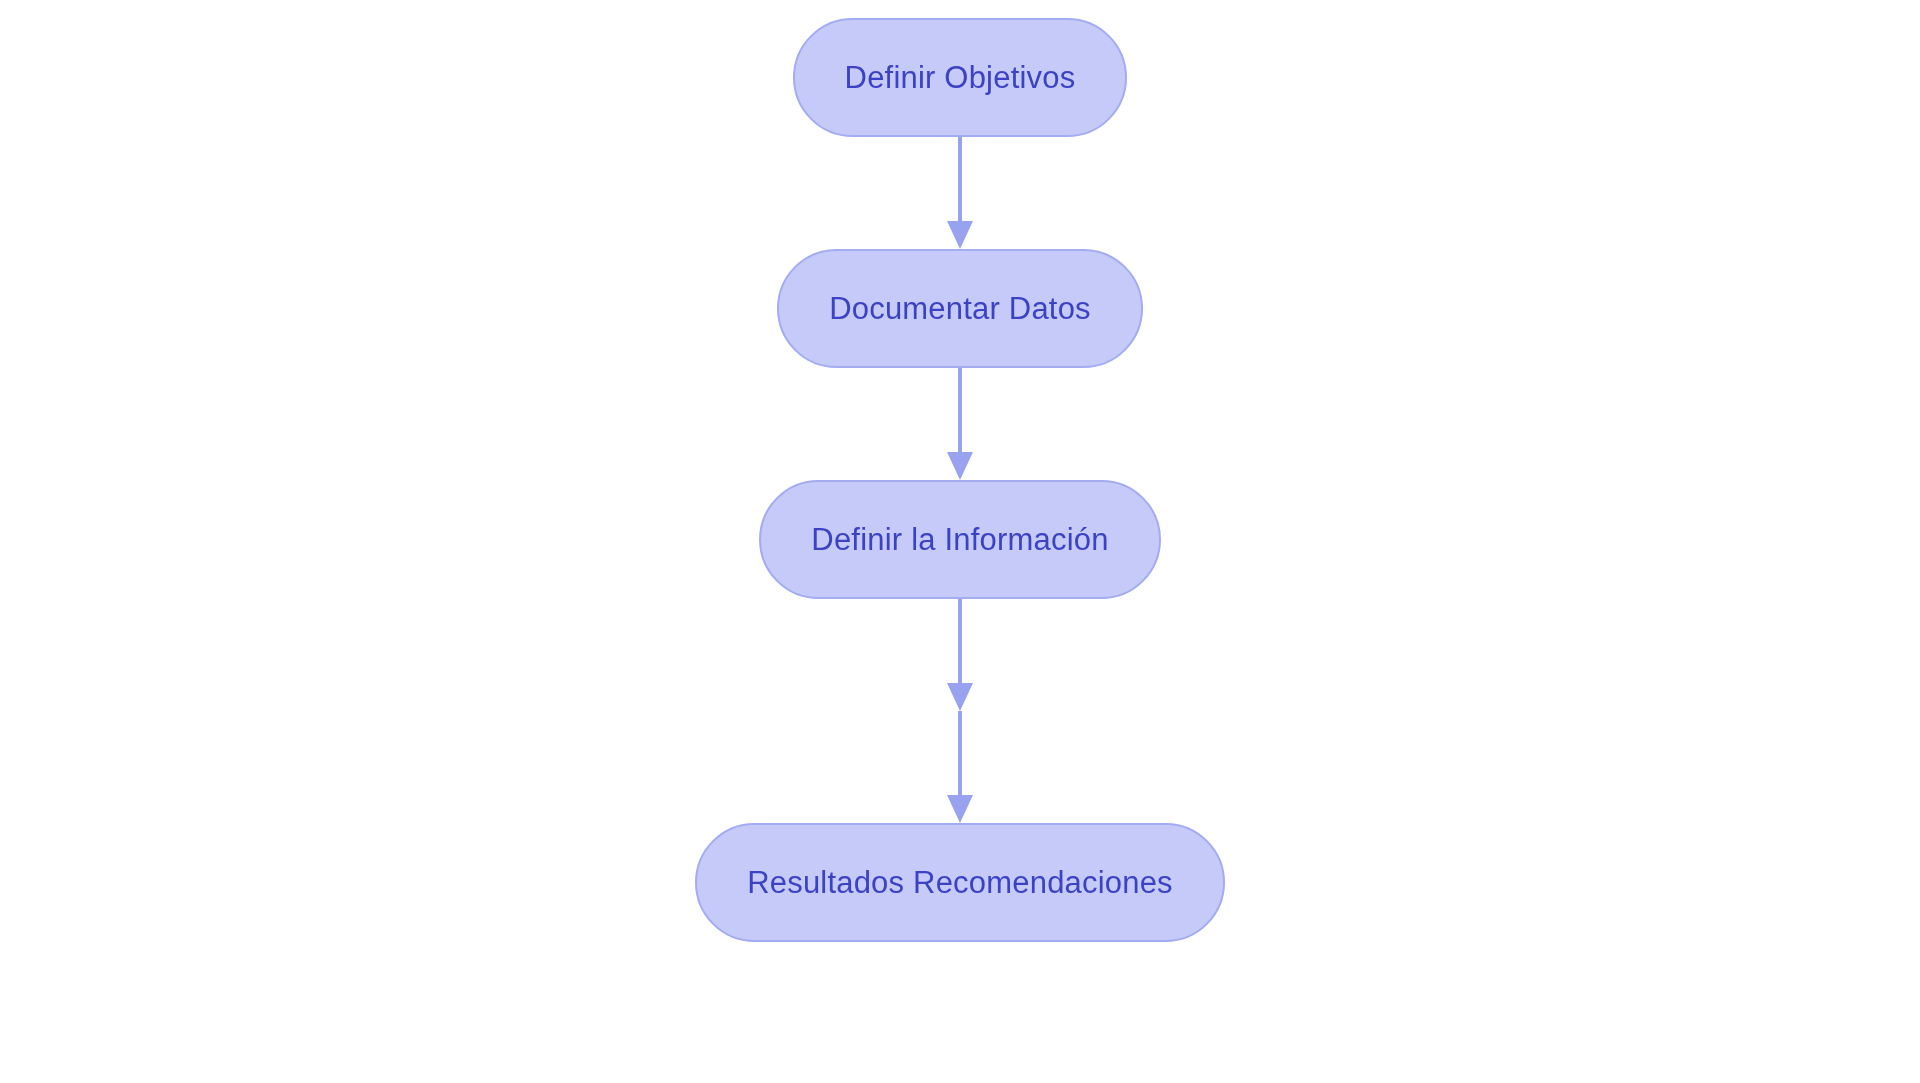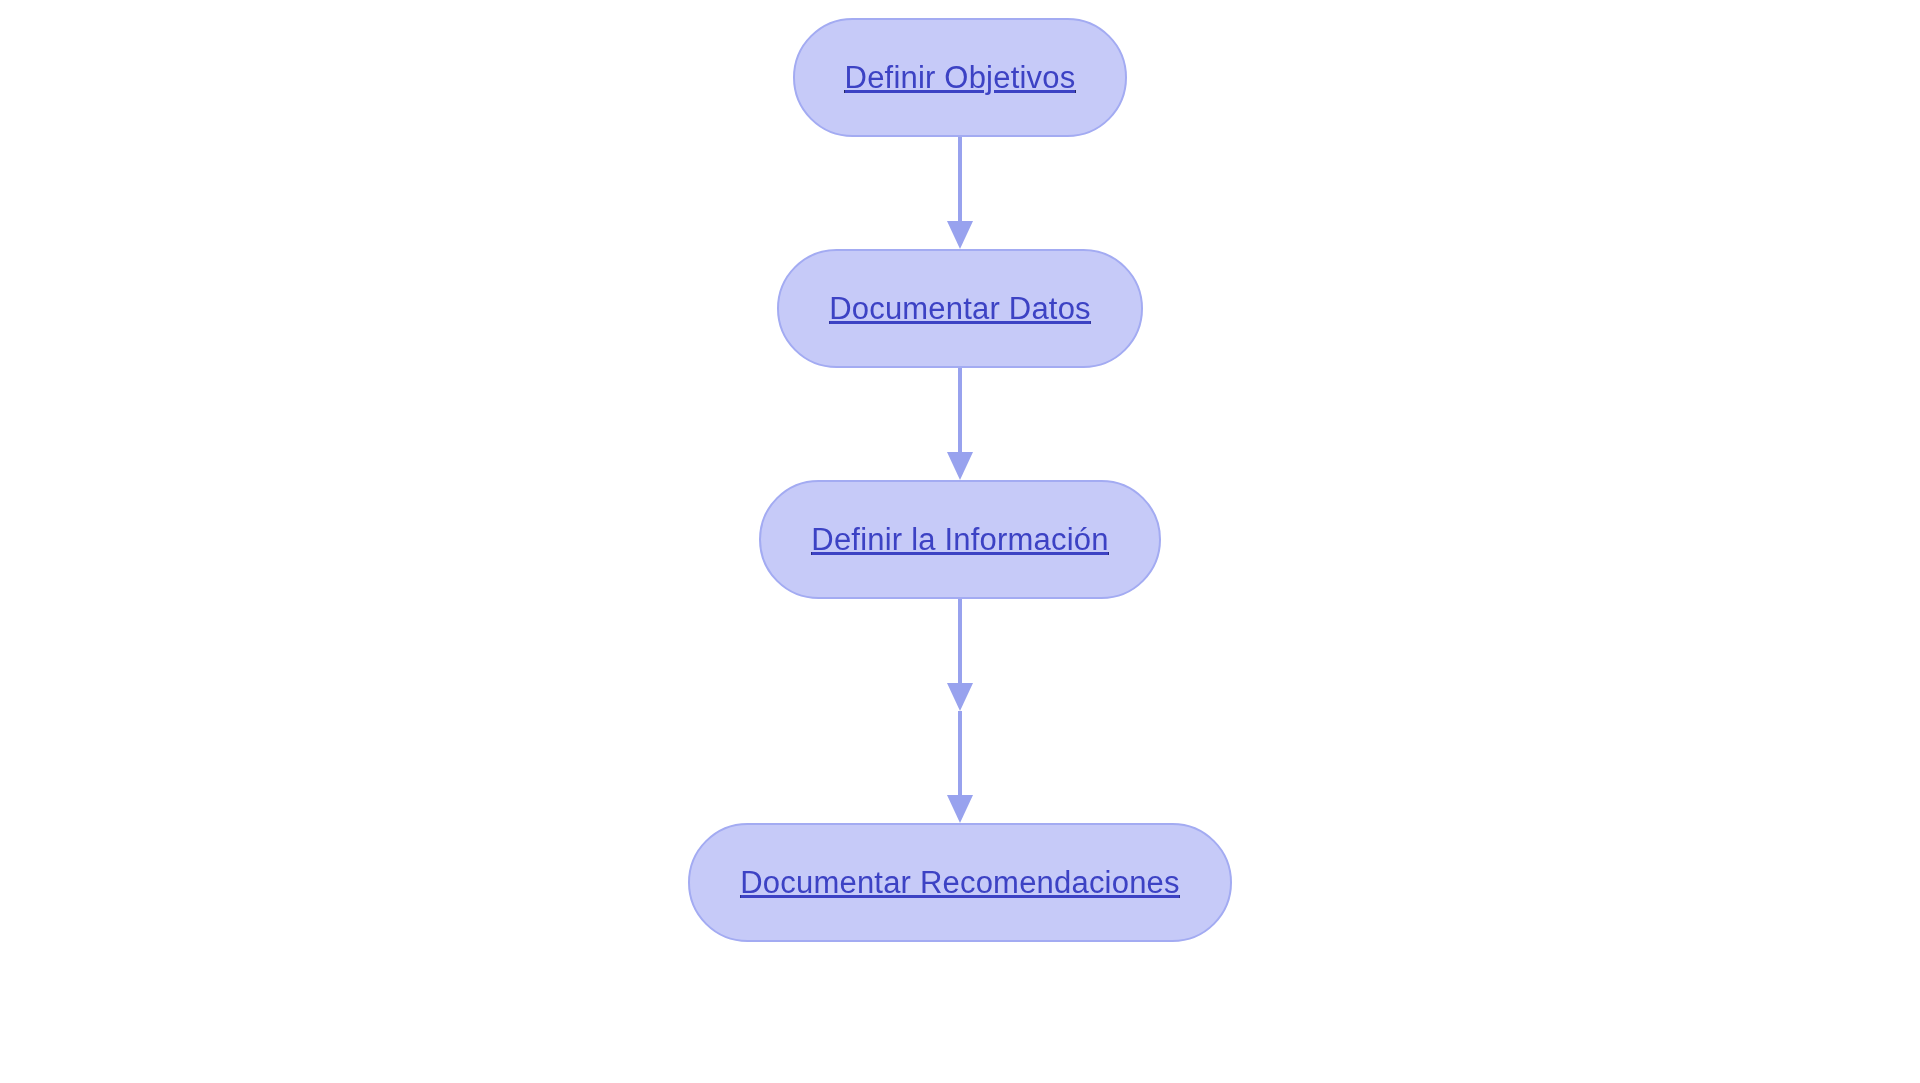--- a/index.html
+++ b/index.html
@@ -2,21 +2,21 @@
 <html style="--bg: #ffffff; --node-fill: #c6caf8; --node-border: #a3abf2; --text-color: #3c42c4; --arrow-color: #98a2ee;"><head>
 <meta charset="utf-8">
 <style>
   :root {
     --bg: #ffffff;
     --node-fill: #c6caf8;
     --node-border: #a3abf2;
     --text-color: #3c42c4;
     --arrow-color: #98a2ee;
   }
-  * { margin: 0; padding: 0; box-sizing: border-box; text-decoration: underline; }
+  * { margin: 0; padding: 0; box-sizing: border-box; }
   html, body {
     width: 1920px;
     height: 1083px;
     background: var(--bg);
     overflow: hidden;
     font-family: "Liberation Sans", "DejaVu Sans", sans-serif;
   }
   .canvas {
     width: 1920px;
     height: 1083px;
@@ -97,16 +97,16 @@
     <div class="arrow-head"></div>
   </div>
 
 
   <div class="arrow">
     <div class="arrow-line"></div>
     <div class="arrow-head"></div>
   </div>
 
   <div class="node">
-    <span class="node-label">Documentar Recomendaciones</span>
+    <span class="node-label">Resultados Recomendaciones</span>
   </div>
 
 </div>
 
 </body></html>

